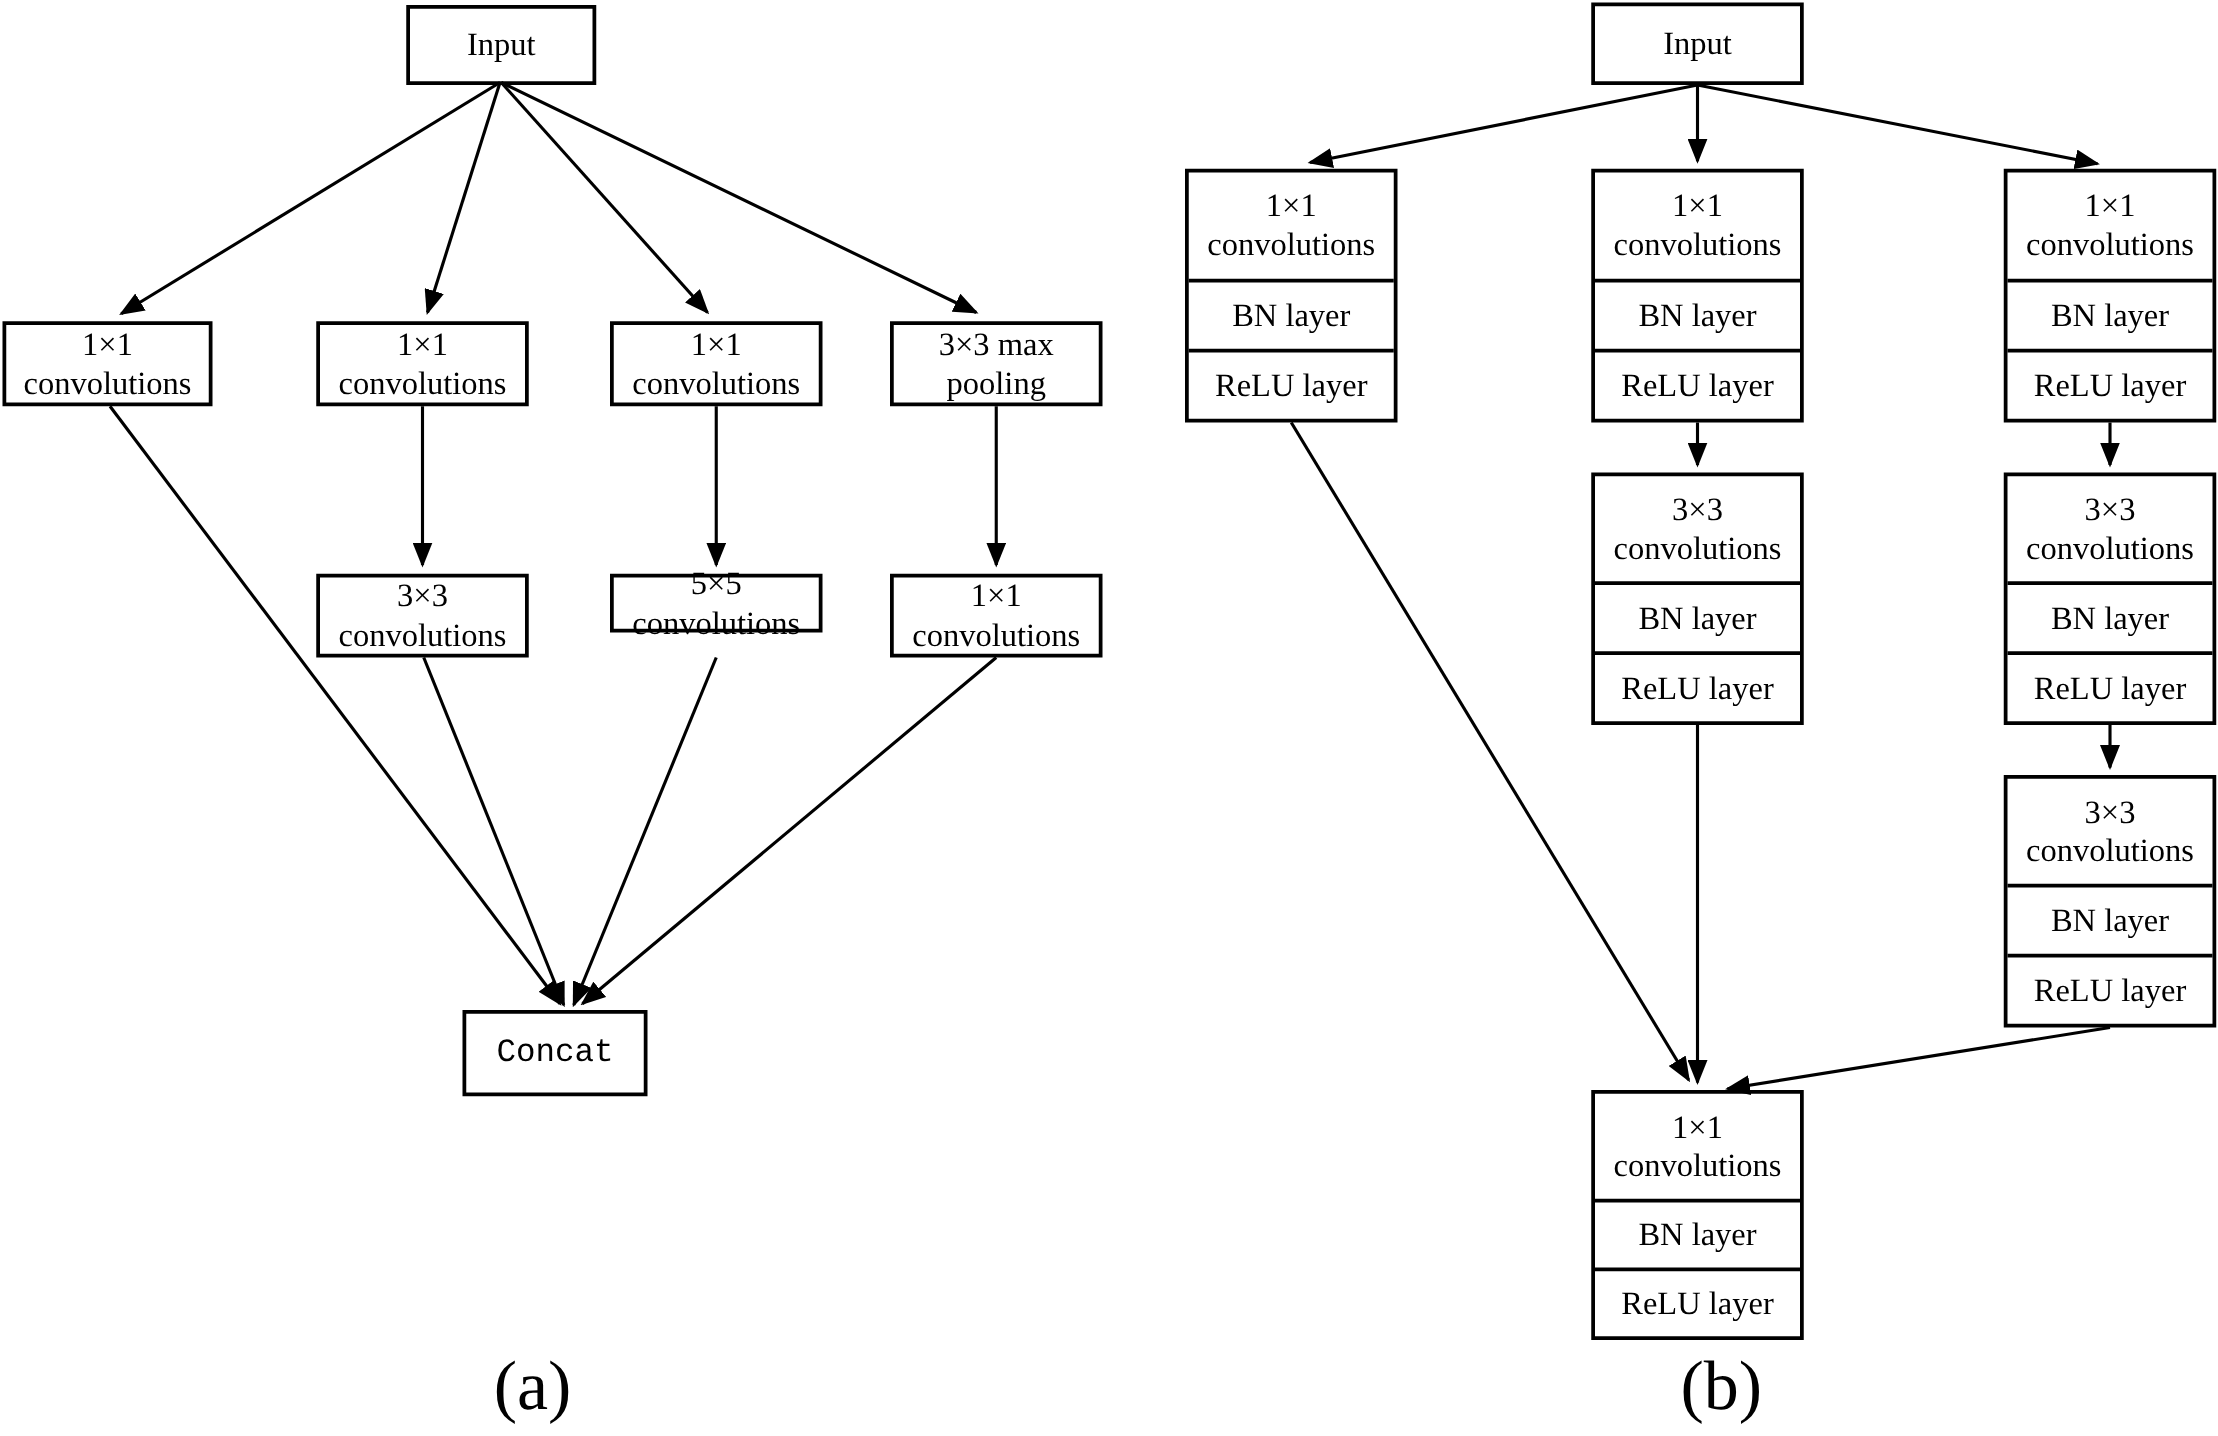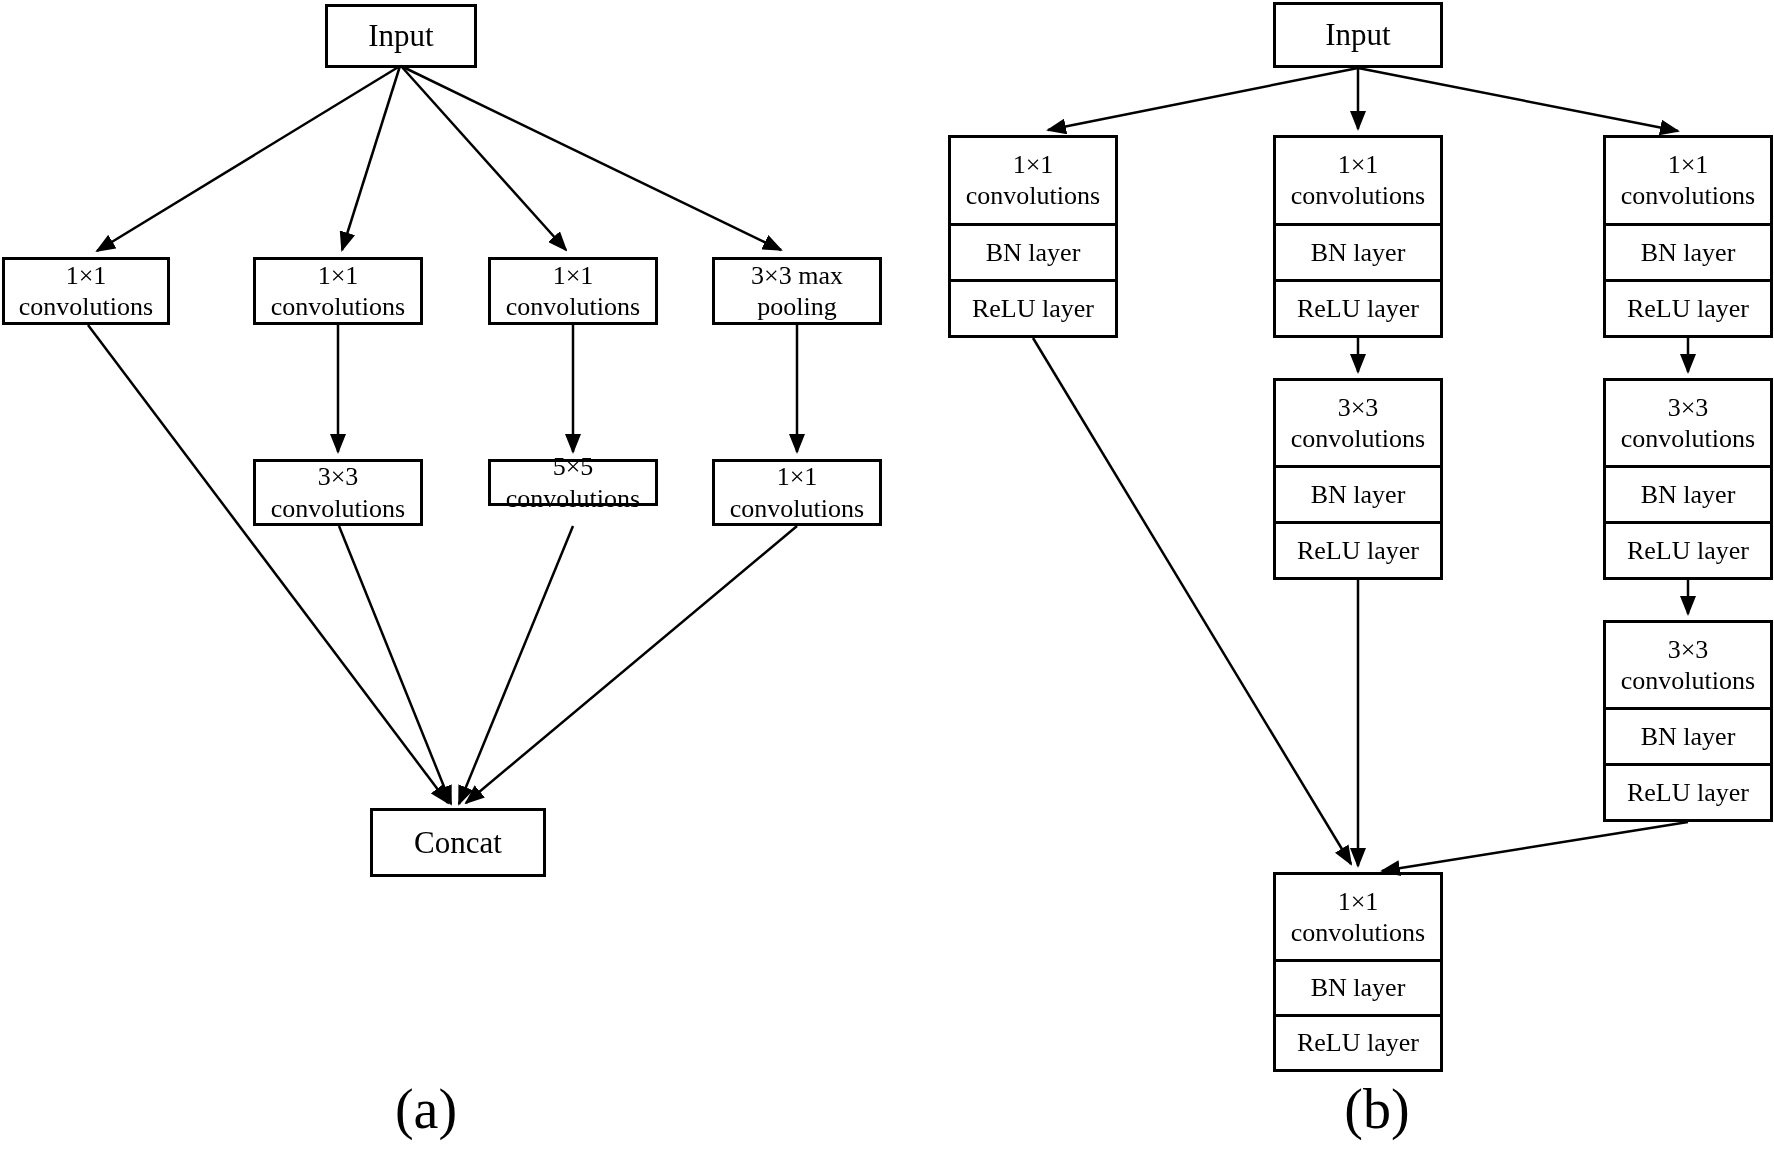--- a/index.html
+++ b/index.html
@@ -18,21 +18,21 @@
     border: 3px solid #000000;
     background: #ffffff;
     display: flex;
     align-items: center;
     justify-content: center;
     text-align: center;
     white-space: pre-line;
     font-size: 26px;
     line-height: 1.2;
   }
-  .node.title { font-size: 31px; }
+  .node.title { font-size: 26px; }
   .stack {
     position: absolute;
     box-sizing: border-box;
     border: 3px solid #000000;
     background: #ffffff;
     display: flex;
     flex-direction: column;
   }
   .cell {
     box-sizing: border-box;
@@ -77,21 +77,21 @@
   <div class="node" style="left:712px; top:257px; width:170px; height:68px;">3×3 max
 pooling</div>
 
   <div class="node" style="left:253px; top:459px; width:170px; height:67px;">3×3
 convolutions</div>
   <div class="node" style="left:488px; top:459px; width:170px; height:47px;">5×5
 convolutions</div>
   <div class="node" style="left:712px; top:459px; width:170px; height:67px;">1×1
 convolutions</div>
 
-  <div class="node title" style="left:370px; top:808px; width:176px; height:69px;">Concat</div>
+  <div class="node title" style="left:370px; top:808px; width:148px; height:69px;font-family:Liberation Mono, monospace;">Concat</div>
 
   <div class="caption" style="left:326px; top:1076px;">(a)</div>
 
   <div class="node title" style="left:1273px; top:2px; width:170px; height:66px;">Input</div>
 
   <div class="stack" style="left:948px; top:135px; width:170px; height:203px;">
     <div class="cell tall">1×1
 convolutions</div>
     <div class="cell">BN layer</div>
     <div class="cell">ReLU layer</div>

